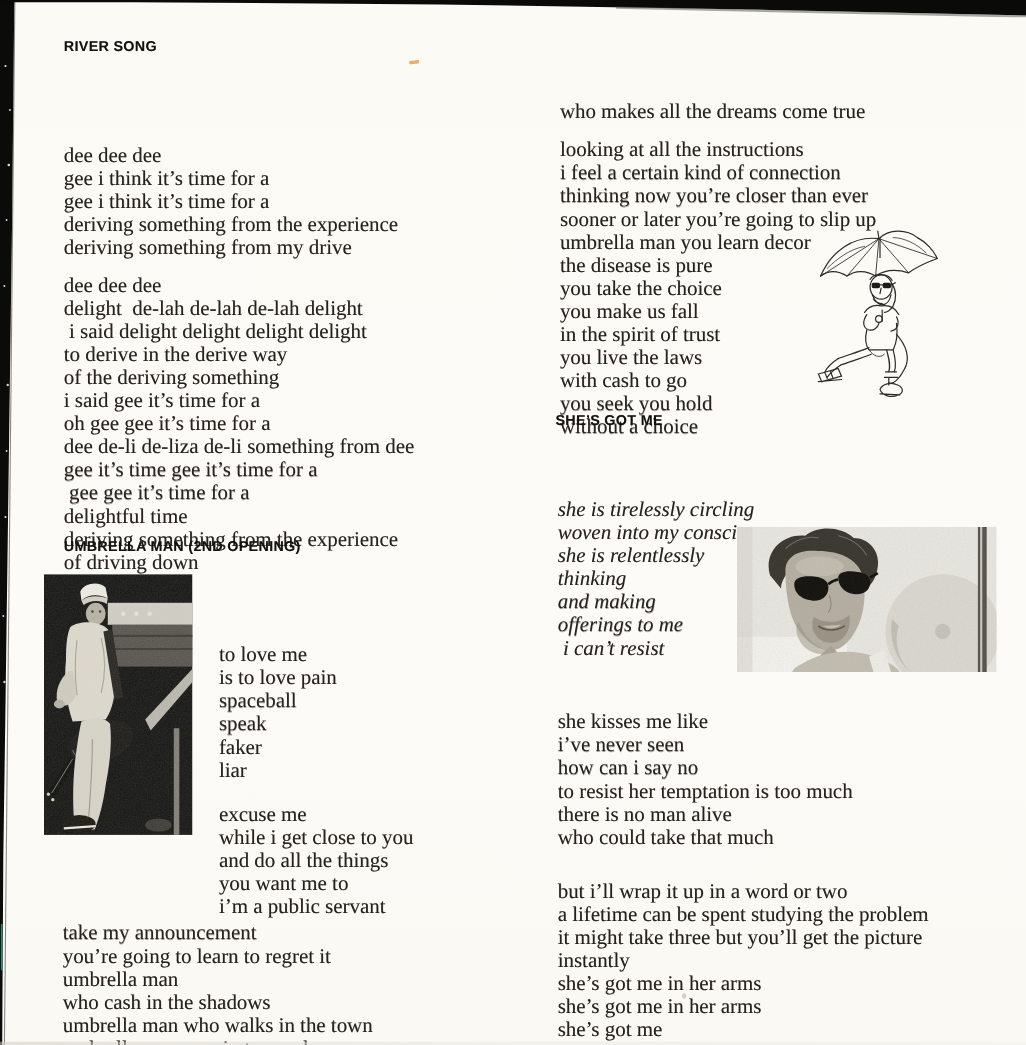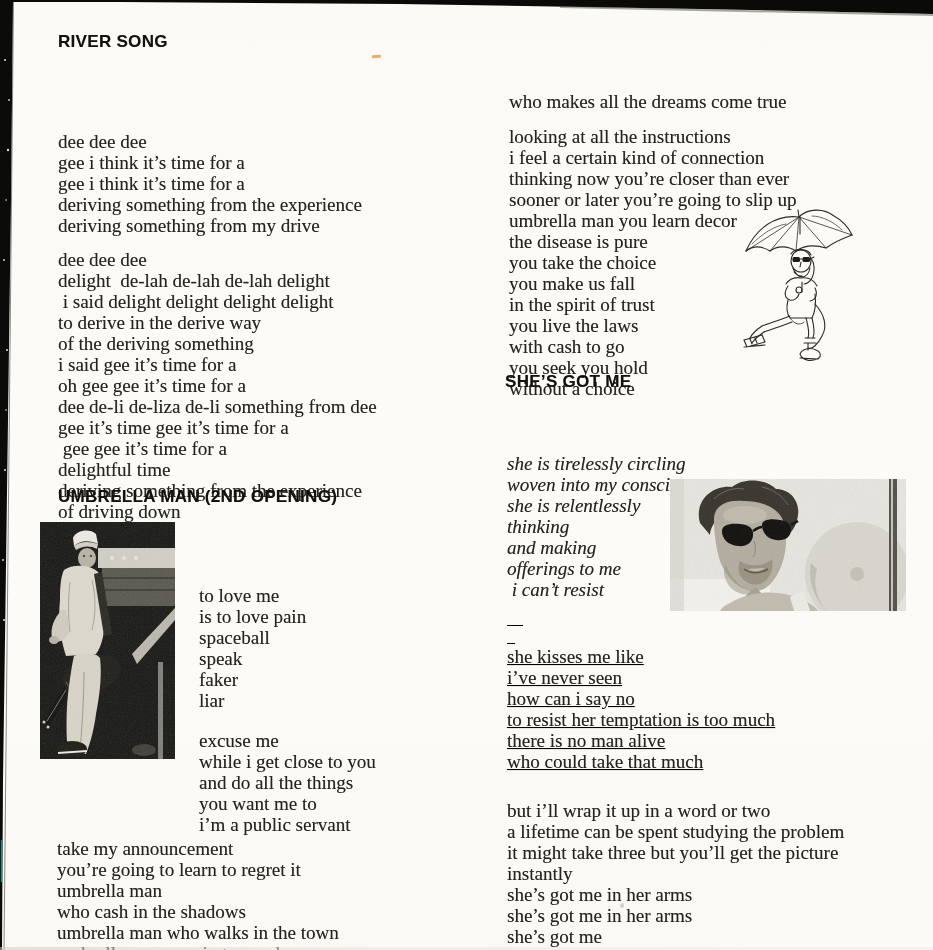--- a/index.html
+++ b/index.html
@@ -5,21 +5,21 @@
   html,body{margin:0;padding:0;}
   body{
     width:933px;height:950px;position:relative;overflow:hidden;
     background:#fbfaf5;
     font-family:"Liberation Serif", serif;
   }
   .page{position:absolute;inset:0;background:linear-gradient(180deg,#fbfaf5 0%,#fcfbf7 60%,#faf9f4 100%);}
   .block{position:absolute;}
   .song-title{
     font-family:"Liberation Sans", sans-serif;
-    font-weight:700;font-size:17px;line-height:20px;color:#14120f;
+    font-weight:700;font-size:13px;line-height:20px;color:#14120f;
     letter-spacing:.3px;white-space:pre;
     text-shadow:.2px .2px .4px rgba(40,35,30,.4);
   }
   .stanza{white-space:pre;}
   .line{
     font-size:19px;line-height:21px;color:#26231f;white-space:pre;
     text-shadow:.25px .25px .55px rgba(55,48,40,.42);
   }
   svg{display:block;}
   .scan-mark{
@@ -175,21 +175,21 @@
       <path d="M56,86 C62,102 74,112 86,112 C80,118 68,116 60,108 C54,100 52,92 56,86 Z" fill="#97917f" opacity="0.5"></path>
       <path d="M74,90 C80,95 90,95 98,90" stroke="#5e5749" stroke-width="1.5" fill="none"></path>
       <path d="M78,90 C83,93 90,93 95,89" fill="#d8d2c4" opacity="0.7"></path>
       <path d="M86,108 C92,116 100,122 110,124 L70,124 C74,118 80,112 86,108 Z" fill="#aaa496"></path>
       <path d="M60,124 C80,112 108,110 130,120 C140,124 146,128 148,132 L50,132 C52,128 56,126 60,124 Z" fill="#c4bfb2"></path>
       <polygon points="120,118 134,112 140,132 124,132" fill="#efeee8"></polygon>
       <rect x="0" y="0" width="236" height="132" filter="url(#grainB)" opacity="0.28"></rect>
     </svg>
   </div>
 
-  <div class="block stanza" style="left:507px;top:592px;text-decoration:underline;">
+  <div class="block stanza" style="left:507px;top:592px;">
     
   <div class="line">she kisses me like</div><div class="line">i’ve never seen</div><div class="line">how can i say no</div><div class="line">to resist her temptation is too much</div><div class="line">there is no man alive</div><div class="line">who could take that much</div></div>
 
   <div class="block stanza" style="left:507px;top:746px;">
     
   <div class="line">but i’ll wrap it up in a word or two</div><div class="line">a lifetime can be spent studying the problem</div><div class="line">it might take three but you’ll get the picture</div><div class="line">instantly</div><div class="line">she’s got me in her arms</div><div class="line">she’s got me in her arms</div><div class="line">she’s got me</div></div>
 
   <div class="block" style="left:0;top:0;width:18px;height:950px;">
     <svg width="18" height="950" viewBox="0 0 18 950">
       <polygon points="0,0 13,0 11,200 8,420 5,640 3,780 2,950 0,950" fill="#0b0b0a"></polygon>

